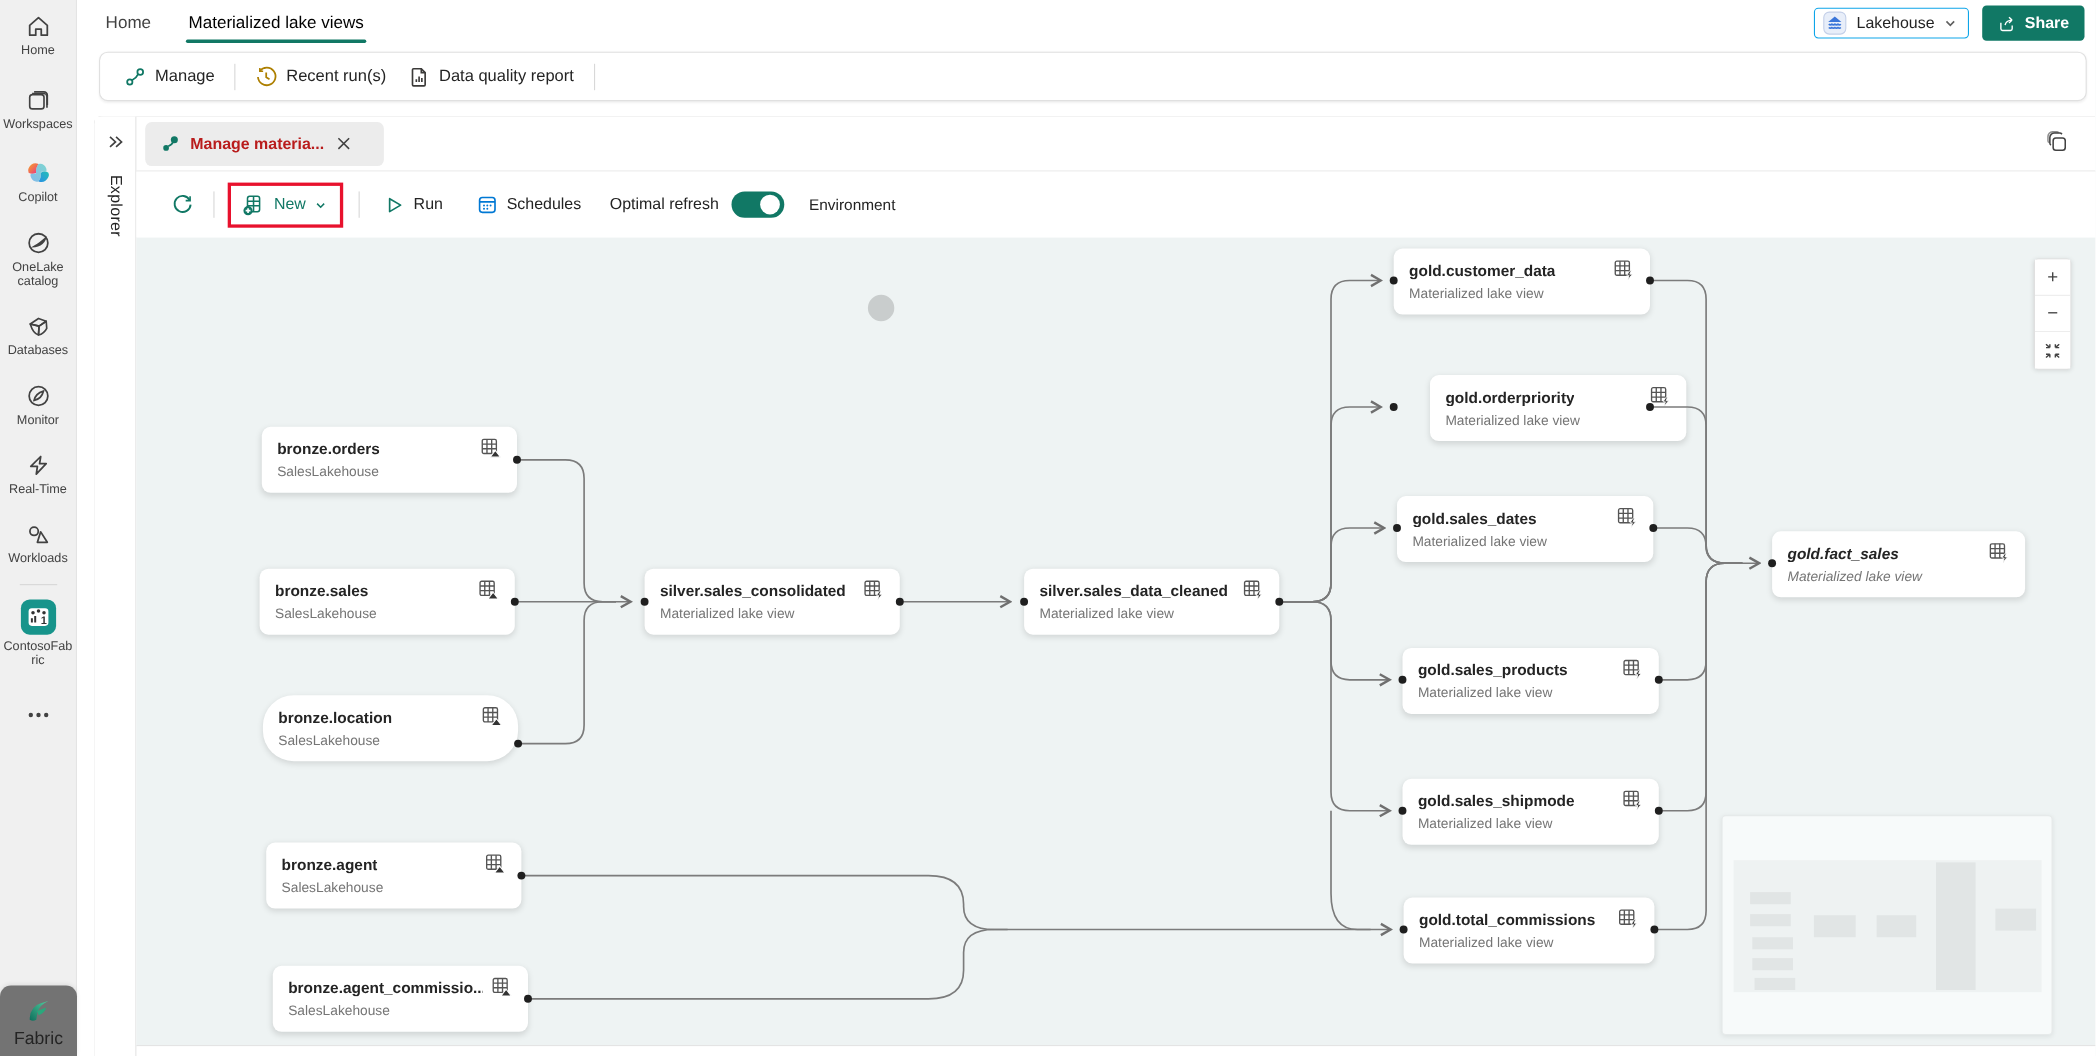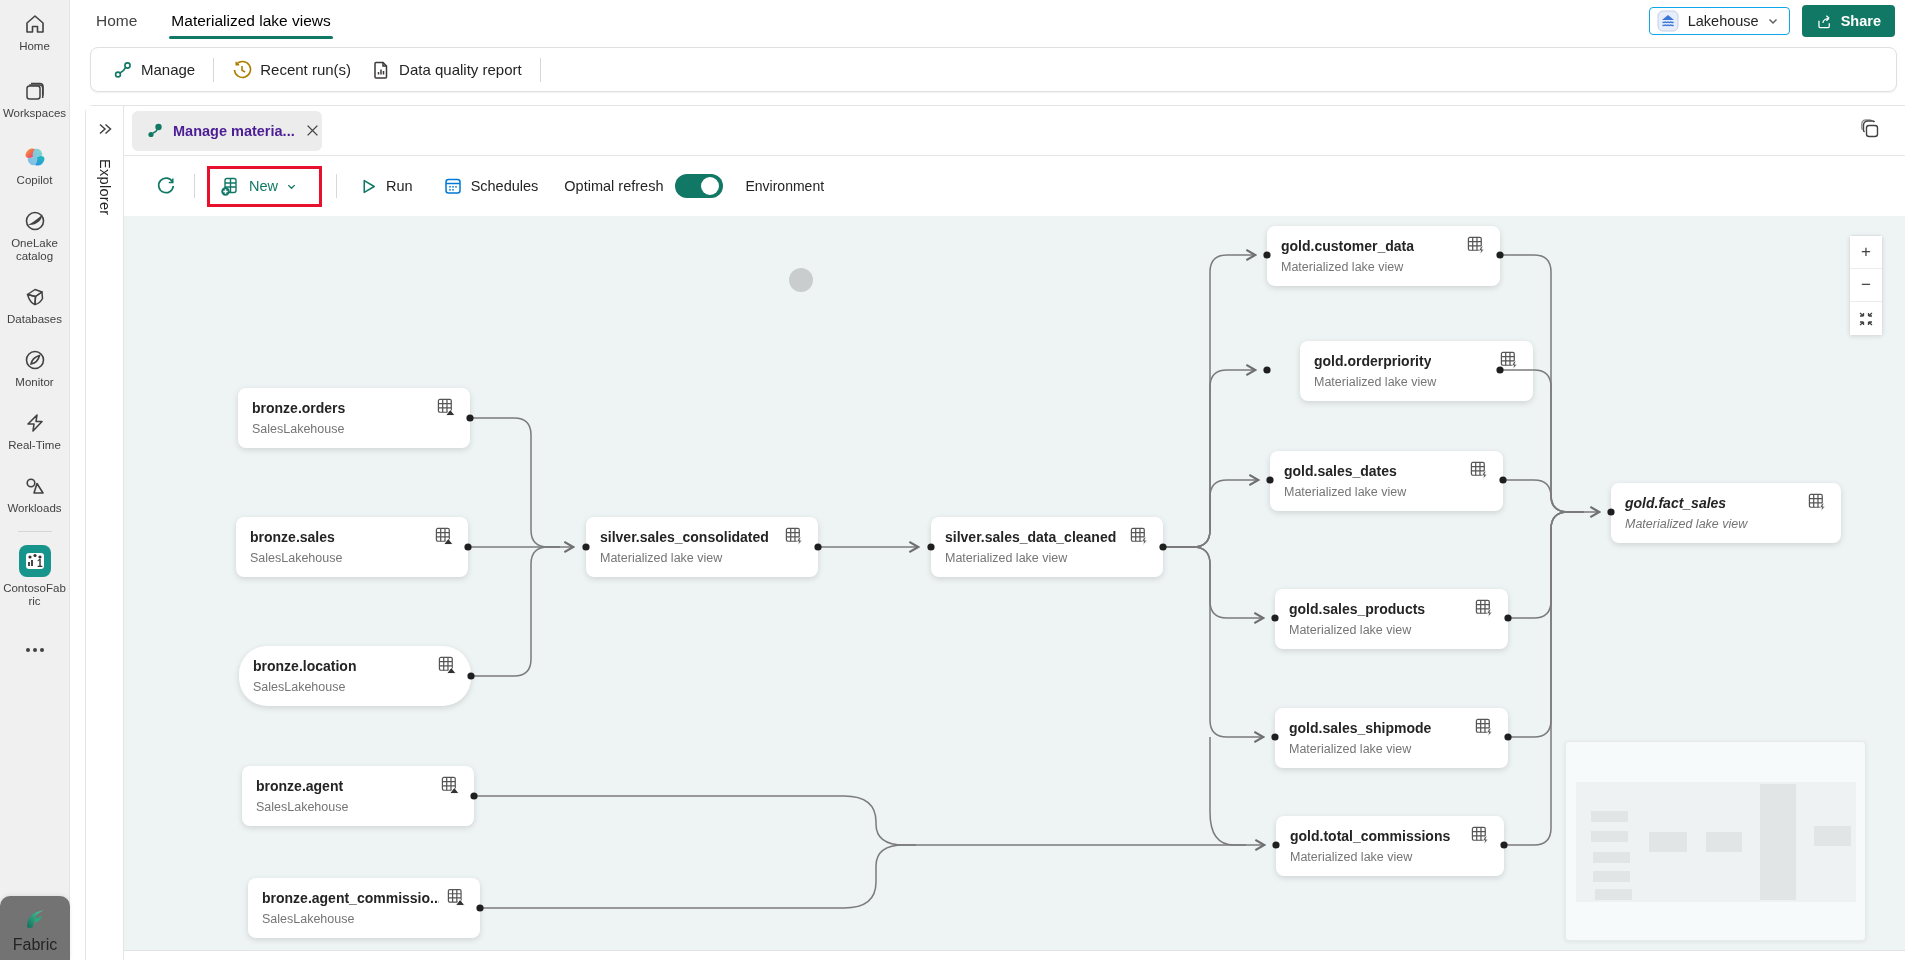--- a/index.html
+++ b/index.html
@@ -52,31 +52,31 @@
     align-items:center; padding-top:10px; background:#fff; flex:0 0 38px; }
   .expand-btn { background:none; border:none; cursor:pointer; padding:4px; }
   .explorer-label { writing-mode:vertical-rl; font-size:14.5px; color:#242424; margin-top:14px;
     letter-spacing:.3px; }
 
   .editor { flex:1; display:flex; flex-direction:column; min-width:0; }
 
   .tabstrip { height:50px; display:flex; align-items:center; padding:0 20px 0 8px;
     border-bottom:1px solid #e6e6e6; }
   .doc-tab { display:flex; align-items:center; gap:9px; background:#ececec; border-radius:6px;
-    height:40px; padding:0 1px 0 14px; font-size:14.5px; font-weight:700; color:#4c1d95; cursor:pointer; }
+    height:40px; padding:0 28px 0 14px; font-size:14.5px; font-weight:700; color:#b91c1c; cursor:pointer; }
   .doc-tab .close { display:flex; padding:2px; cursor:pointer; }
   .tabstrip-spacer { flex:1; }
   .stack-btn { background:none; border:none; cursor:pointer; padding:4px; }
 
   .edit-toolbar { height:60px; display:flex; align-items:center; padding-left:26px; gap:0;
     background:#fff; }
   .tool-btn { display:flex; align-items:center; gap:8px; background:none; border:none;
     font-family:inherit; font-size:14.5px; color:#242424; padding:6px 8px; cursor:pointer; }
   .tool-btn .grn { color:#117865; }
-  .annotation { display:flex; align-items:flex-start; border:3px solid #e8112d; padding:3px 20px 3px 8px; }
+  .annotation { display:flex; align-items:flex-start; border:3px solid #e8112d; padding:3px 10px 3px 8px; }
   .toggle { width:48px; height:24px; border-radius:12px; background:#117865; position:relative;
     margin:0 10px 0 12px; cursor:pointer; flex:0 0 48px; }
   .toggle .knob { position:absolute; top:3px; right:4px; width:18px; height:18px; border-radius:50%;
     background:#fff; }
   .env-label { font-size:14px; margin:0 14px 0 12px; }
   .env-select { width:228px; height:34px; border:1px solid #8a8a8a; border-radius:4px;
     display:flex; align-items:center; justify-content:space-between; padding:0 12px;
     font-size:14.5px; background:#fff; cursor:pointer; }
 
   
@@ -425,21 +425,21 @@
                 <div class="trow">
                   <span class="ttl">bronze.sales</span>
                   <svg width="19" height="19" viewBox="0 0 20 20" fill="none" stroke="#555" stroke-width="1.3">
                     <rect x="1.5" y="1.5" width="13.5" height="13.5" rx="1.5"></rect>
                     <path d="M1.5 6 h13.5 M1.5 10.5 h13.5 M6 1.5 v13.5 M10.5 1.5 v13.5"></path>
                     <path d="M14 12 L19 18.5 H9 Z" fill="#333" stroke="#fff" stroke-width="1"></path>
                   </svg>
                 </div>
                 <div class="sub">SalesLakehouse</div>
               </div>
-              <div class="node" style="left: 115px; top: 430px; width: 232px; border-radius: 28px;">
+              <div class="node" style="left: 115px; top: 416px; width: 232px; border-radius: 28px;">
                 <div class="trow">
                   <span class="ttl">bronze.location</span>
                   <svg width="19" height="19" viewBox="0 0 20 20" fill="none" stroke="#555" stroke-width="1.3">
                     <rect x="1.5" y="1.5" width="13.5" height="13.5" rx="1.5"></rect>
                     <path d="M1.5 6 h13.5 M1.5 10.5 h13.5 M6 1.5 v13.5 M10.5 1.5 v13.5"></path>
                     <path d="M14 12 L19 18.5 H9 Z" fill="#333" stroke="#fff" stroke-width="1"></path>
                   </svg>
                 </div>
                 <div class="sub">SalesLakehouse</div>
               </div>

